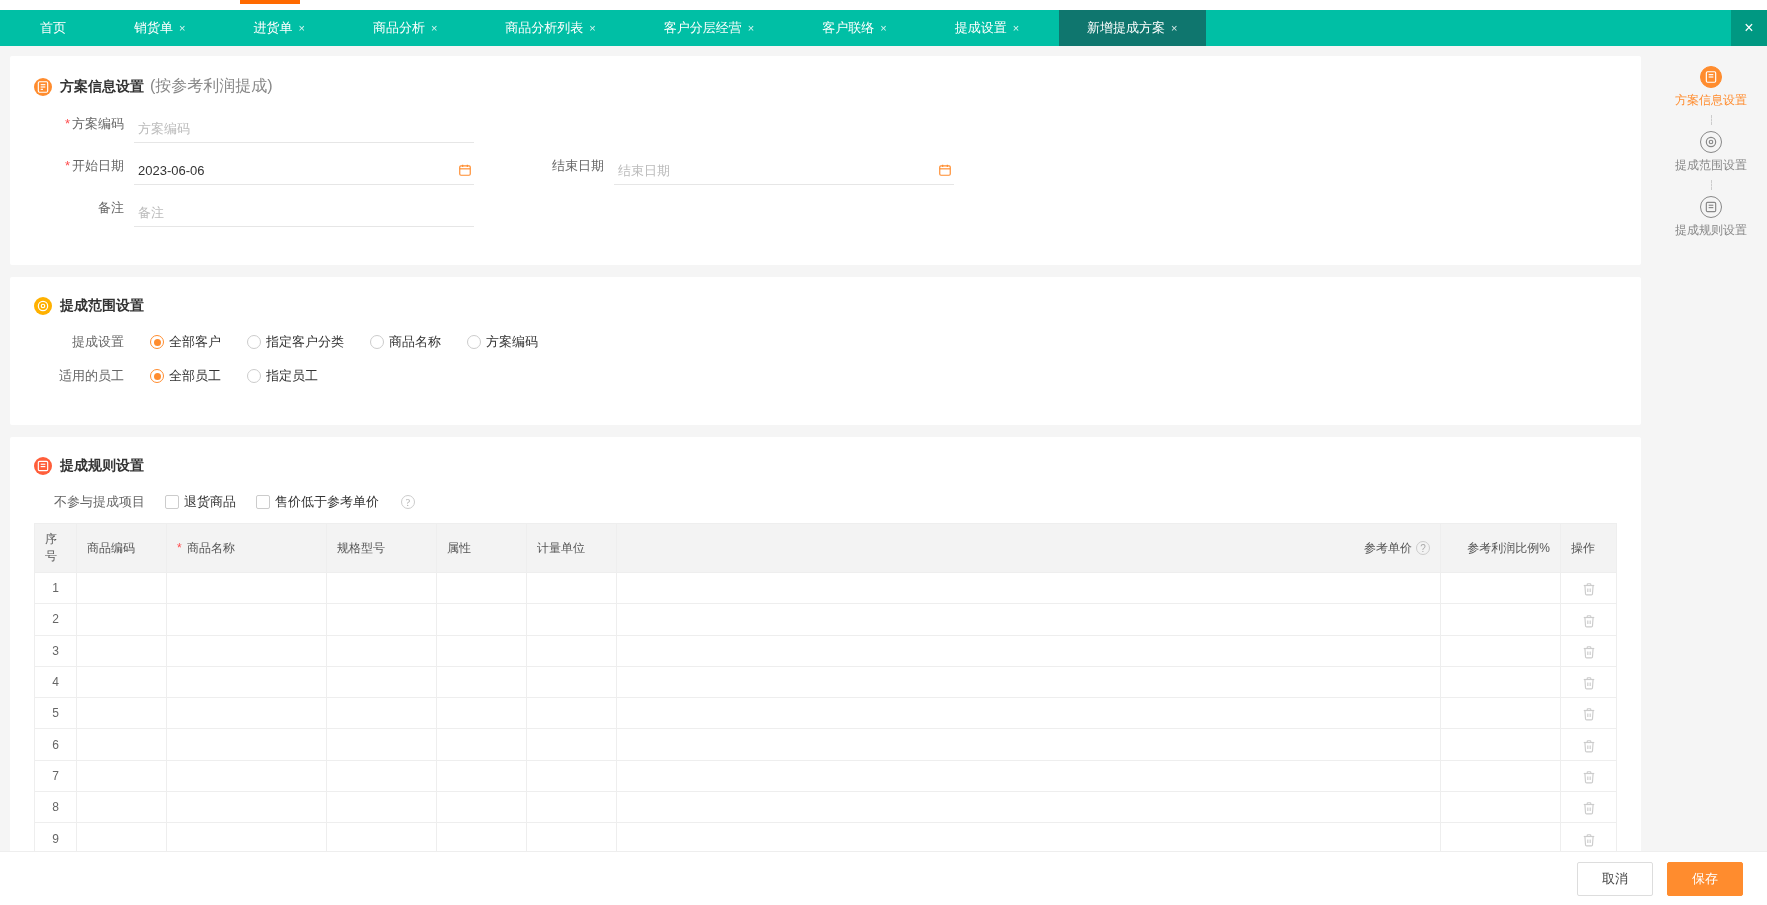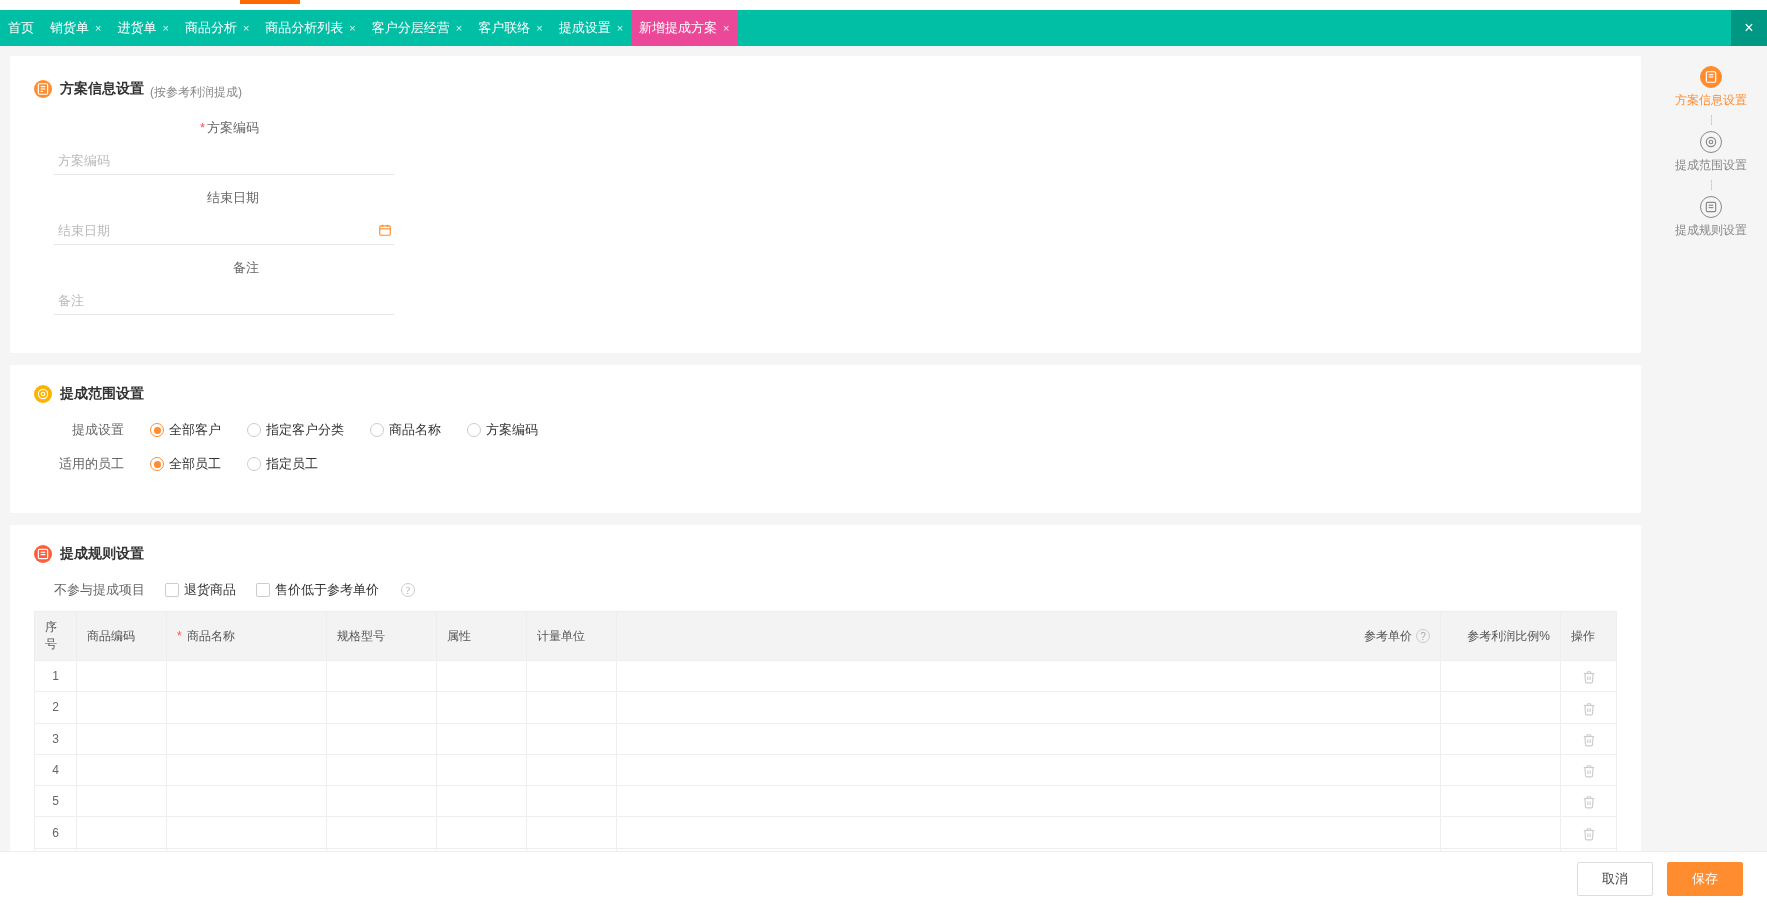--- a/index.html
+++ b/index.html
@@ -2,38 +2,38 @@
 <html><head>
 <meta charset="utf-8">
 <style>
 * { box-sizing: border-box; margin: 0; padding: 0; }
 body { font-family: -apple-system, "PingFang SC", "Microsoft YaHei", sans-serif; font-size: 13px; color: #333; background: #f5f5f5; }
 
 .top-bar { height: 10px; background: #fff; position: relative; }
 .top-bar::after { content:""; position:absolute; left:240px; top:0; width:60px; height:4px; background:#ff6a00; }
 
 .tabs-bar { background: #00bfa5; height: 36px; display: flex; align-items: stretch; position: relative; }
-.tab { color: #fff; padding: 0 8px; display: flex; align-items: center; font-size: 13px; cursor: pointer; gap: 6px; }
-.tab.active { background: #ec4899; position: relative; }
+.tab { color: #fff; padding: 0 28px; display: flex; align-items: center; font-size: 13px; cursor: pointer; gap: 6px; margin-left: 12px; }
+.tab.active { background: #0f766e; position: relative; }
 .tab .close { font-size: 11px; opacity: .85; }
 .tabs-close { position: absolute; right: 0; top: 0; width: 36px; height: 36px; background: #009882; color: #fff; display:flex; align-items:center; justify-content:center; font-size: 16px; cursor:pointer; }
 
 .page-wrapper { display: flex; }
 .main-scroll { flex: 1; padding: 10px 14px 70px 10px; }
 .side-nav { width: 112px; padding-top: 20px; display:flex; flex-direction:column; align-items:center; gap:6px; }
 
 .card { background: #fff; border-radius: 2px; padding: 20px 24px 24px 24px; margin-bottom: 12px; }
 
 .section-header { display:flex; align-items:center; gap:8px; margin-bottom: 18px; }
 .section-header .icon-box { width:18px; height:18px; border-radius:50%; display:flex; align-items:center; justify-content:center; font-size:11px; color:#fff; }
 .section-header .title { font-size: 14px; font-weight: 600; color:#333; }
-.section-header .sub { font-size: 12px; color:#888; margin-left:-2px;margin-top:8px; }
+.section-header .sub { font-size: 16px; color:#888; margin-left:-2px; }
 
 .form-row { display:flex; gap: 60px; margin-bottom: 14px; padding-left: 20px; }
-.form-item { display:flex; align-items:center; gap:10px;flex-direction:column; }
+.form-item { display:flex; align-items:flex-start; gap:10px; }
 .form-label { width: 70px; text-align:right; color:#666; font-size:13px; }
 .req { color:#ff4d4f; margin-right:2px; }
 .form-input { width: 340px; border: none; border-bottom: 1px solid #e6e6e6; padding: 6px 4px; font-size:13px; outline:none; color:#333; background:transparent; }
 .form-input::placeholder { color:#bbb; }
 .date-wrap { position: relative; width: 340px; }
 .date-wrap .form-input { width:100%; }
 .date-icon { position:absolute; right:2px; top:4px; color:#ff8c2e; font-size:14px; pointer-events:none; }
 
 .radio-row { display:flex; align-items:center; gap: 26px; padding-left: 20px; margin-bottom: 16px; font-size:13px; }
 .radio-row .r-label { width:70px; text-align:right; color:#666; }
@@ -123,20 +123,34 @@
       </div>
 
       <div class="form-row">
         <div class="form-item">
           <span class="form-label"><span class="req">*</span><span>方案编码</span></span>
           <input class="form-input" placeholder="方案编码" style="">
         </div>
       </div>
 
       <div class="form-row">
+        <div class="form-item">
+          <span class="form-label"><span class="req">*</span><span>开始日期</span></span>
+          <div class="date-wrap">
+            <input class="form-input" value="2023-06-06" style="">
+            <span class="date-icon">
+              <svg class="ico" viewBox="0 0 24 24" fill="none" stroke="currentColor" stroke-width="2">
+                  <rect x="3" y="5" width="18" height="16" rx="2"></rect>
+                  <line x1="3" y1="10" x2="21" y2="10"></line>
+                  <line x1="8" y1="3" x2="8" y2="7"></line>
+                  <line x1="16" y1="3" x2="16" y2="7"></line>
+                </svg>
+            </span>
+          </div>
+        </div>
         <div class="form-item">
           <span class="form-label"><span>结束日期</span></span>
           <div class="date-wrap">
             <input class="form-input" placeholder="结束日期" style="">
             <span class="date-icon">
               <svg class="ico" viewBox="0 0 24 24" fill="none" stroke="currentColor" stroke-width="2">
                   <rect x="3" y="5" width="18" height="16" rx="2"></rect>
                   <line x1="3" y1="10" x2="21" y2="10"></line>
                   <line x1="8" y1="3" x2="8" y2="7"></line>
                   <line x1="16" y1="3" x2="16" y2="7"></line>

